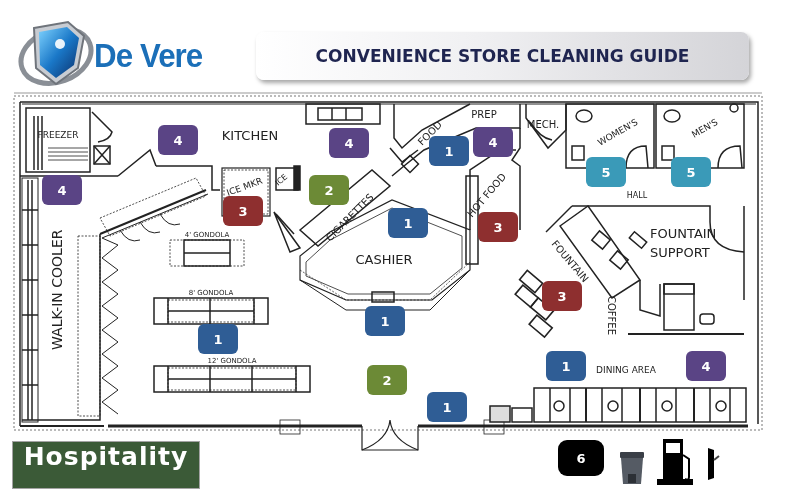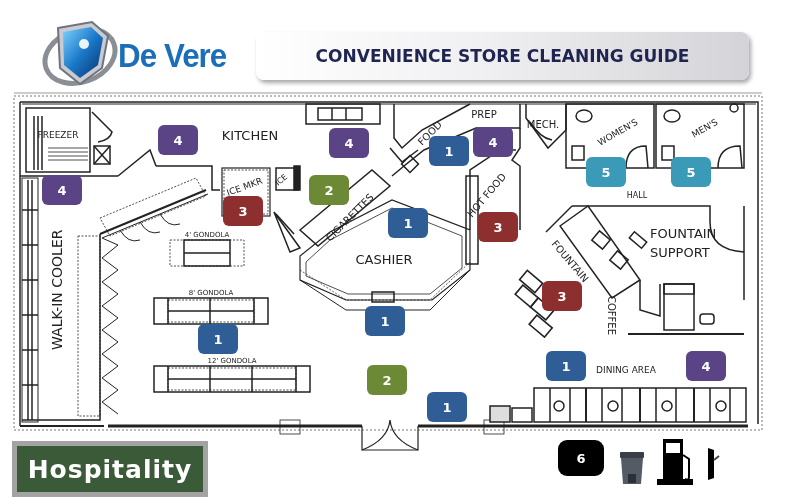--- a/index.html
+++ b/index.html
@@ -1,24 +1,24 @@
 <!DOCTYPE html>
 <html><head>
 <meta charset="utf-8">
 <style>
   html,body{margin:0;padding:0;}
   body{width:800px;height:500px;background:#ffffff;position:relative;overflow:hidden;font-family:"DejaVu Sans","Liberation Sans",sans-serif;}
   .abs{position:absolute;}
-  .logo{left:40px;top:18px;width:200px;height:70px;}
+  .logo{left:16px;top:18px;width:200px;height:70px;}
   .logo-text{position:absolute;left:78px;top:18px;font-family:"Liberation Sans",sans-serif;font-weight:bold;font-size:34px;color:#1b6fb8;letter-spacing:-1px;transform:scaleX(0.92);transform-origin:left;}
   .title-bar{left:256px;top:32px;width:493px;height:48px;border-radius:8px;background:linear-gradient(to right,#ffffff 0%,#f0f0f2 45%,#d4d4d8 100%);box-shadow:2px 3px 4px rgba(0,0,0,0.35);display:flex;align-items:center;justify-content:center;}
   .title-text{font-family:"DejaVu Sans",sans-serif;font-weight:bold;font-size:17px;color:#1f2550;letter-spacing:0px;}
   svg text{font-family:"DejaVu Sans","Liberation Sans",sans-serif;}
   .badge{position:absolute;width:40px;height:30px;border-radius:6px;color:#fff;font-weight:bold;font-size:13px;display:flex;align-items:center;justify-content:center;font-family:"DejaVu Sans",sans-serif;}
-  .hosp{left:12px;top:441px;width:186px;height:46px;background:#3b5a37;border:5px solid #a3a3a3;display:flex;align-items:center;justify-content:center;}
+  .hosp{left:12px;top:441px;width:186px;height:46px;background:#3b5a37;border:1px solid #a3a3a3;display:flex;align-items:flex-start;justify-content:center;}
   .hosp span{color:#ffffff;font-weight:bold;font-size:25px;font-family:"DejaVu Sans",sans-serif;letter-spacing:1px;}
   .legend6{left:558px;top:440px;width:46px;height:36px;background:#000;border-radius:9px;color:#fff;font-weight:bold;font-size:13px;display:flex;align-items:center;justify-content:center;}
 </style>
 </head>
 <body>
 
 <div class="abs logo">
   <svg width="80" height="70" viewBox="0 0 80 70" style="position:absolute;left:0;top:0;">
     <defs>
       <linearGradient id="shg" x1="0" y1="0" x2="1" y2="1">

